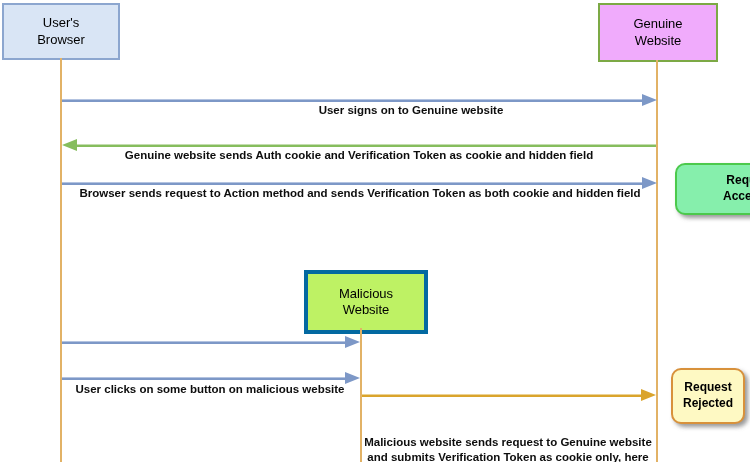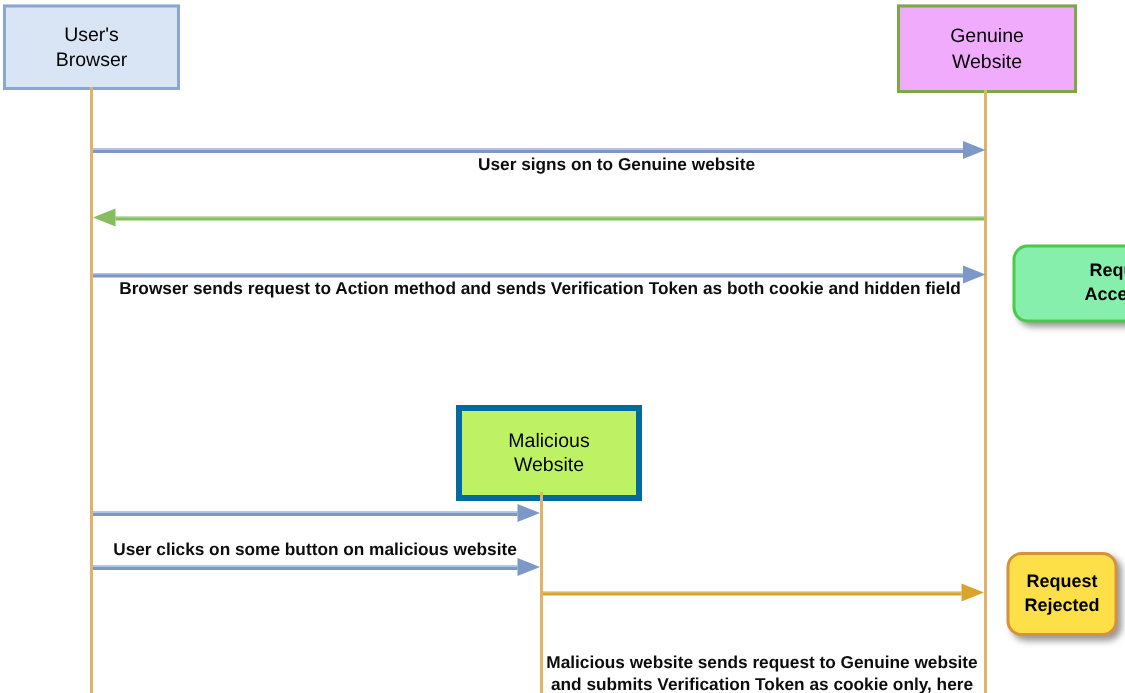--- a/index.html
+++ b/index.html
@@ -28,21 +28,21 @@
   #lifeline-malicious { left:360px; top:328px; height:134px; }
 
   
   .result-box {
     position:absolute; border-radius:10px; display:flex; align-items:center; justify-content:center;
     text-align:center; font-weight:bold; font-size:12px; line-height:1.3;
     box-shadow:3px 3px 4px rgba(110,110,110,.7);
   }
   .result-box span { display:inline-block; max-width:62px; }
   #result-accepted { left:675px; top:163px; width:66px; height:48px; background:#86efac; border:2px solid #4cc94c;padding-left:40px; }
-  #result-rejected { left:671px; top:368px; width:70px; height:52px; background:#fde047; border:2px solid #d8913b; }
+  #result-rejected { left:671px; top:368px; width:70px; height:52px; background:#fef9c3; border:2px solid #d8913b; }
 
   
   .msg-line { position:absolute; height:2px; }
   .msg-line.blue   { background:#7d98c7; border-top:1px solid #b3c3e0; }
   .msg-line.green  { background:#86bd5d; border-top:1px solid #c4ddb0; }
   .msg-line.orange { background:#daa42c; border-top:1px solid #ecd294; }
   .arrowhead { position:absolute; width:0; height:0; border-top:6px solid transparent; border-bottom:6px solid transparent; }
   .arrowhead.right.blue   { border-left:15px solid #7d98c7; }
   .arrowhead.right.orange { border-left:15px solid #daa42c; }
   .arrowhead.left.green   { border-right:15px solid #86bd5d; }
@@ -63,21 +63,21 @@
   #line3 { left:62px;  top:182px; width:580px; }
   #head3 { left:642px; top:177px; }
   #label3{ left:65px;  top:186px; width:590px; }
 
   #line4 { left:62px;  top:341px; width:283px; }
   #head4 { left:345px; top:336px; }
   #label4{ left:62px;  top:346px; width:296px; }
 
   #line5 { left:62px;  top:377px; width:283px; }
   #head5 { left:345px; top:372px; }
-  #label5{ left:62px;  top:360px; width:296px; }
+  #label5{ left:62px;  top:382px; width:296px; }
 
   #line6 { left:362px; top:394px; width:279px; }
   #head6 { left:641px; top:389px; }
   #label6{ left:362px; top:399px; width:292px;margin-top:36px; }
 </style>
 </head>
 <body>
 
 <div class="canvas">
 
@@ -94,20 +94,21 @@
   <div class="lifeline" id="lifeline-browser"></div>
   <div class="lifeline" id="lifeline-genuine"></div>
   <div class="lifeline" id="lifeline-malicious"></div>
 
   <div class="msg-line blue" id="line1"></div>
   <div class="arrowhead right blue" id="head1"></div>
   <div class="msg-label" id="label1">User signs on to Genuine website</div>
 
   <div class="msg-line green" id="line2"></div>
   <div class="arrowhead left green" id="head2"></div>
+  <div class="msg-label" id="label2">Genuine website sends Auth cookie and Verification Token as cookie and hidden field</div>
 
   <div class="msg-line blue" id="line3"></div>
   <div class="arrowhead right blue" id="head3"></div>
   <div class="msg-label" id="label3">Browser sends request to Action method and sends Verification Token as both cookie and hidden field</div>
 
   <div class="msg-line blue" id="line4"></div>
   <div class="arrowhead right blue" id="head4"></div>
 
   <div class="msg-line blue" id="line5"></div>
   <div class="arrowhead right blue" id="head5"></div>

